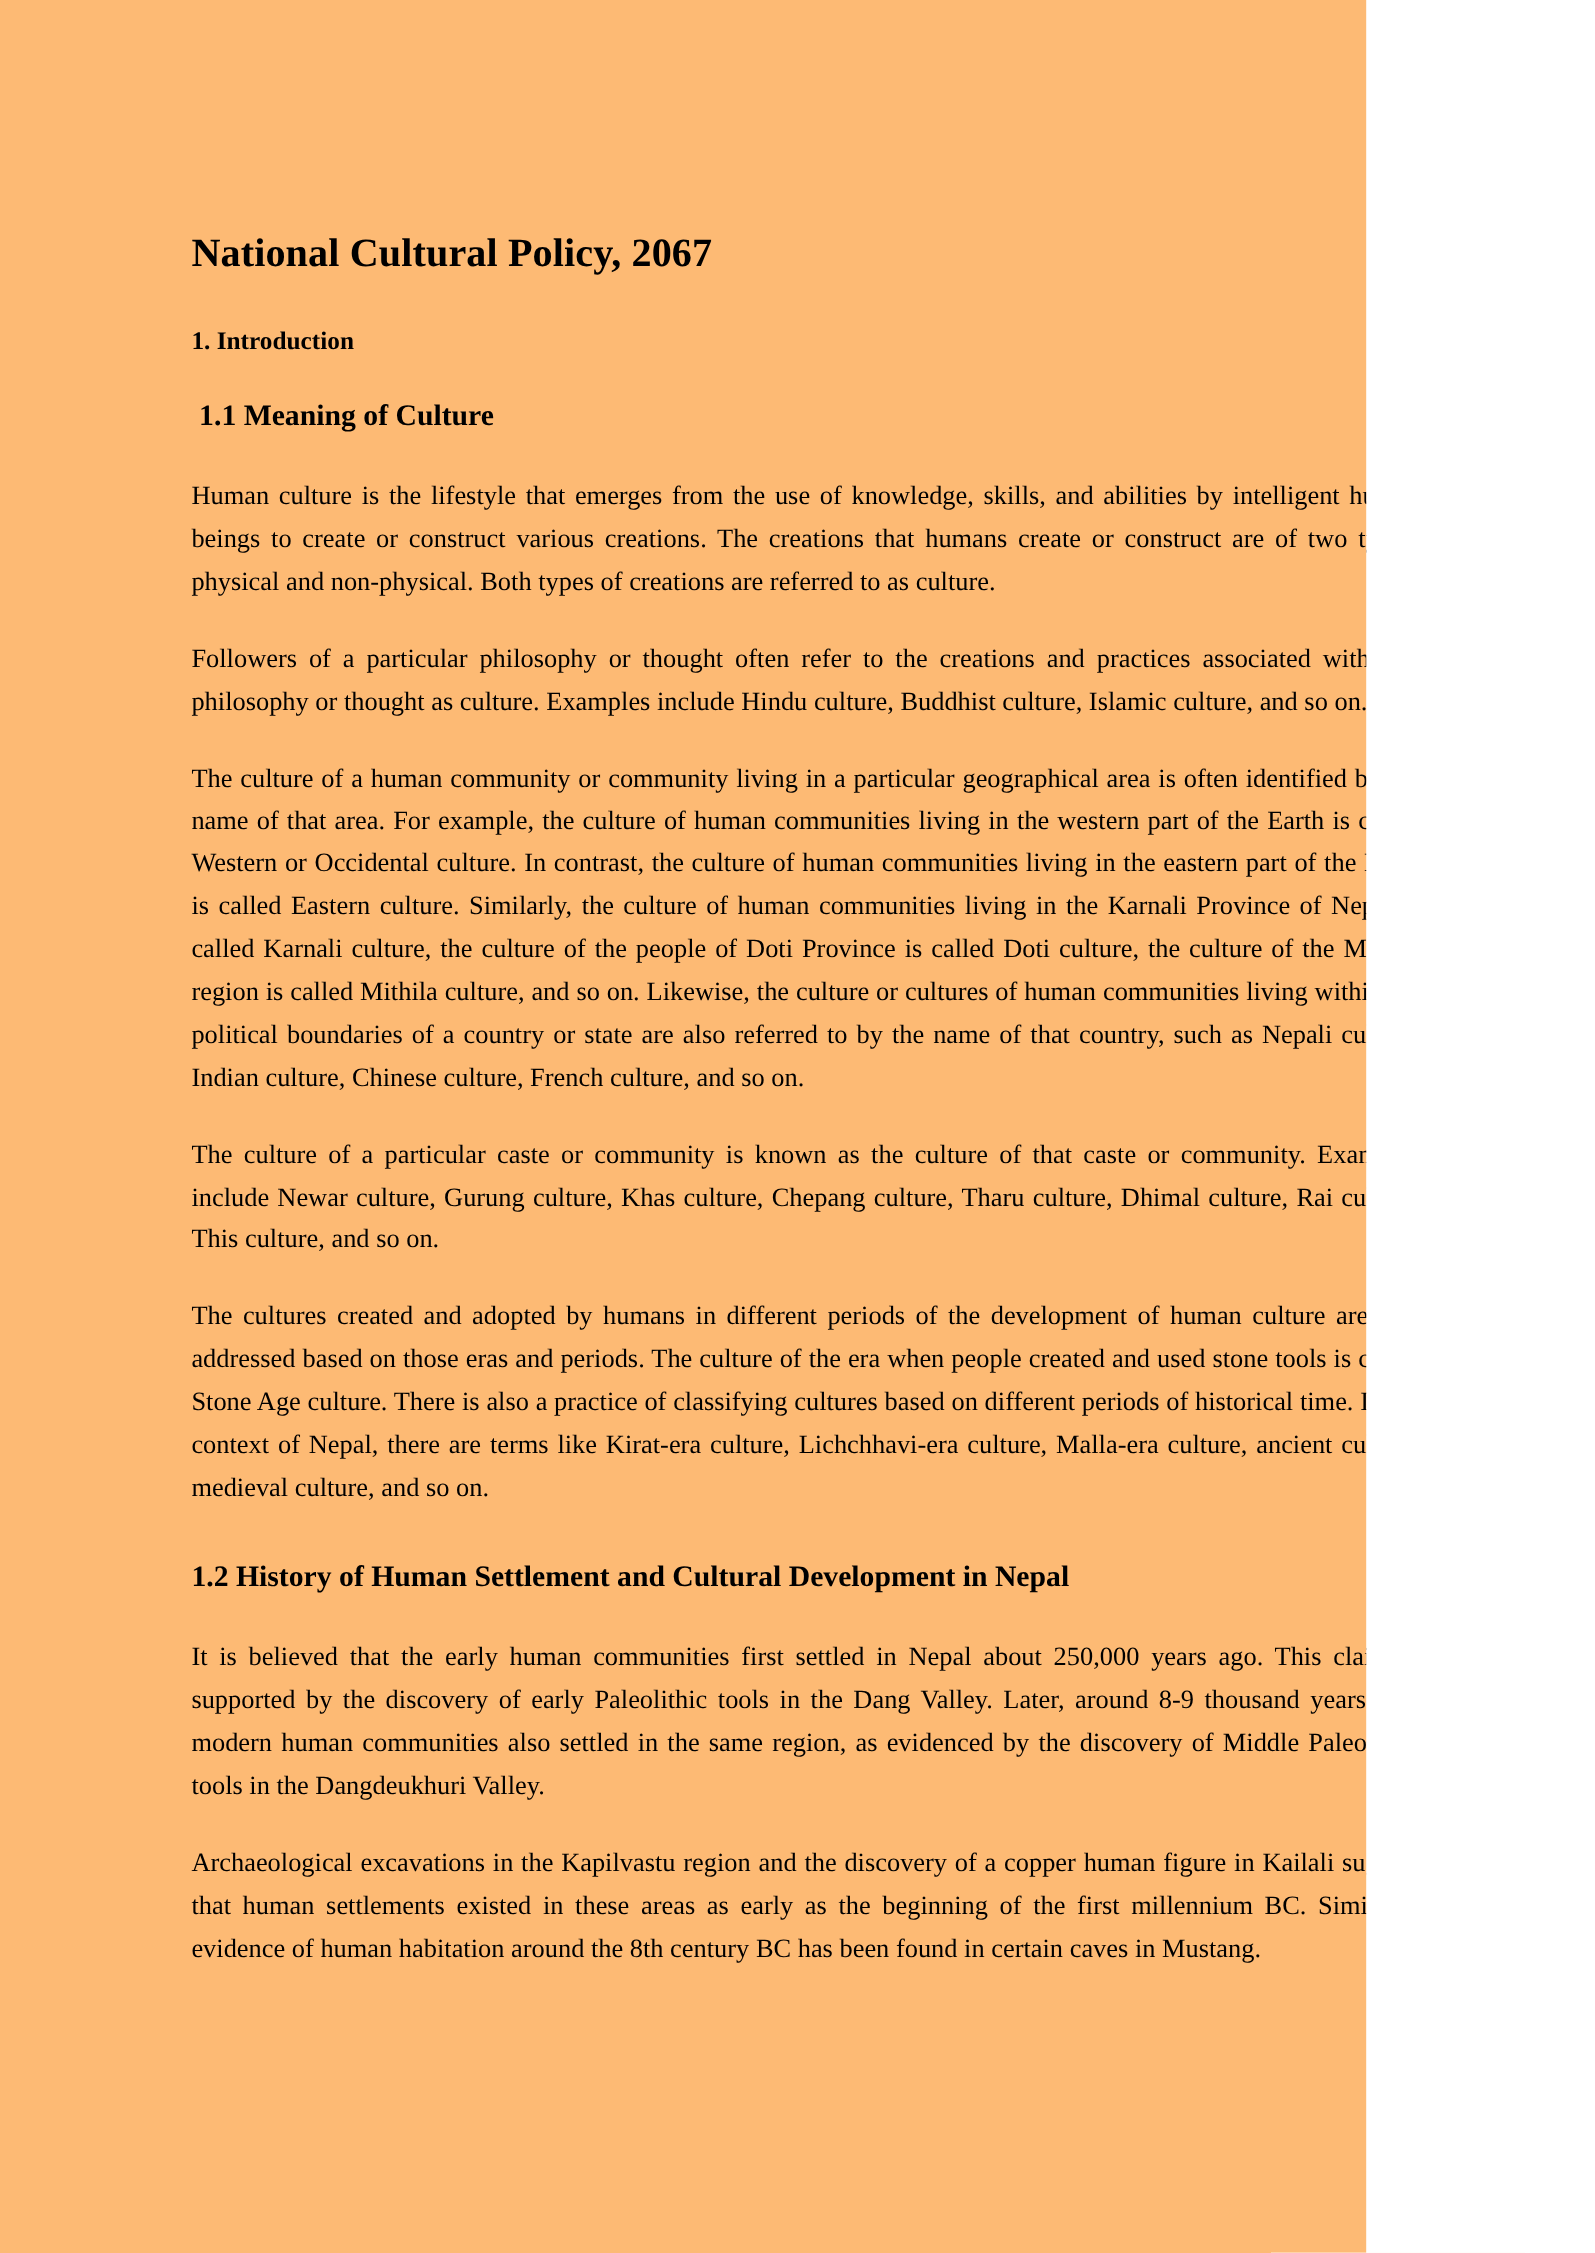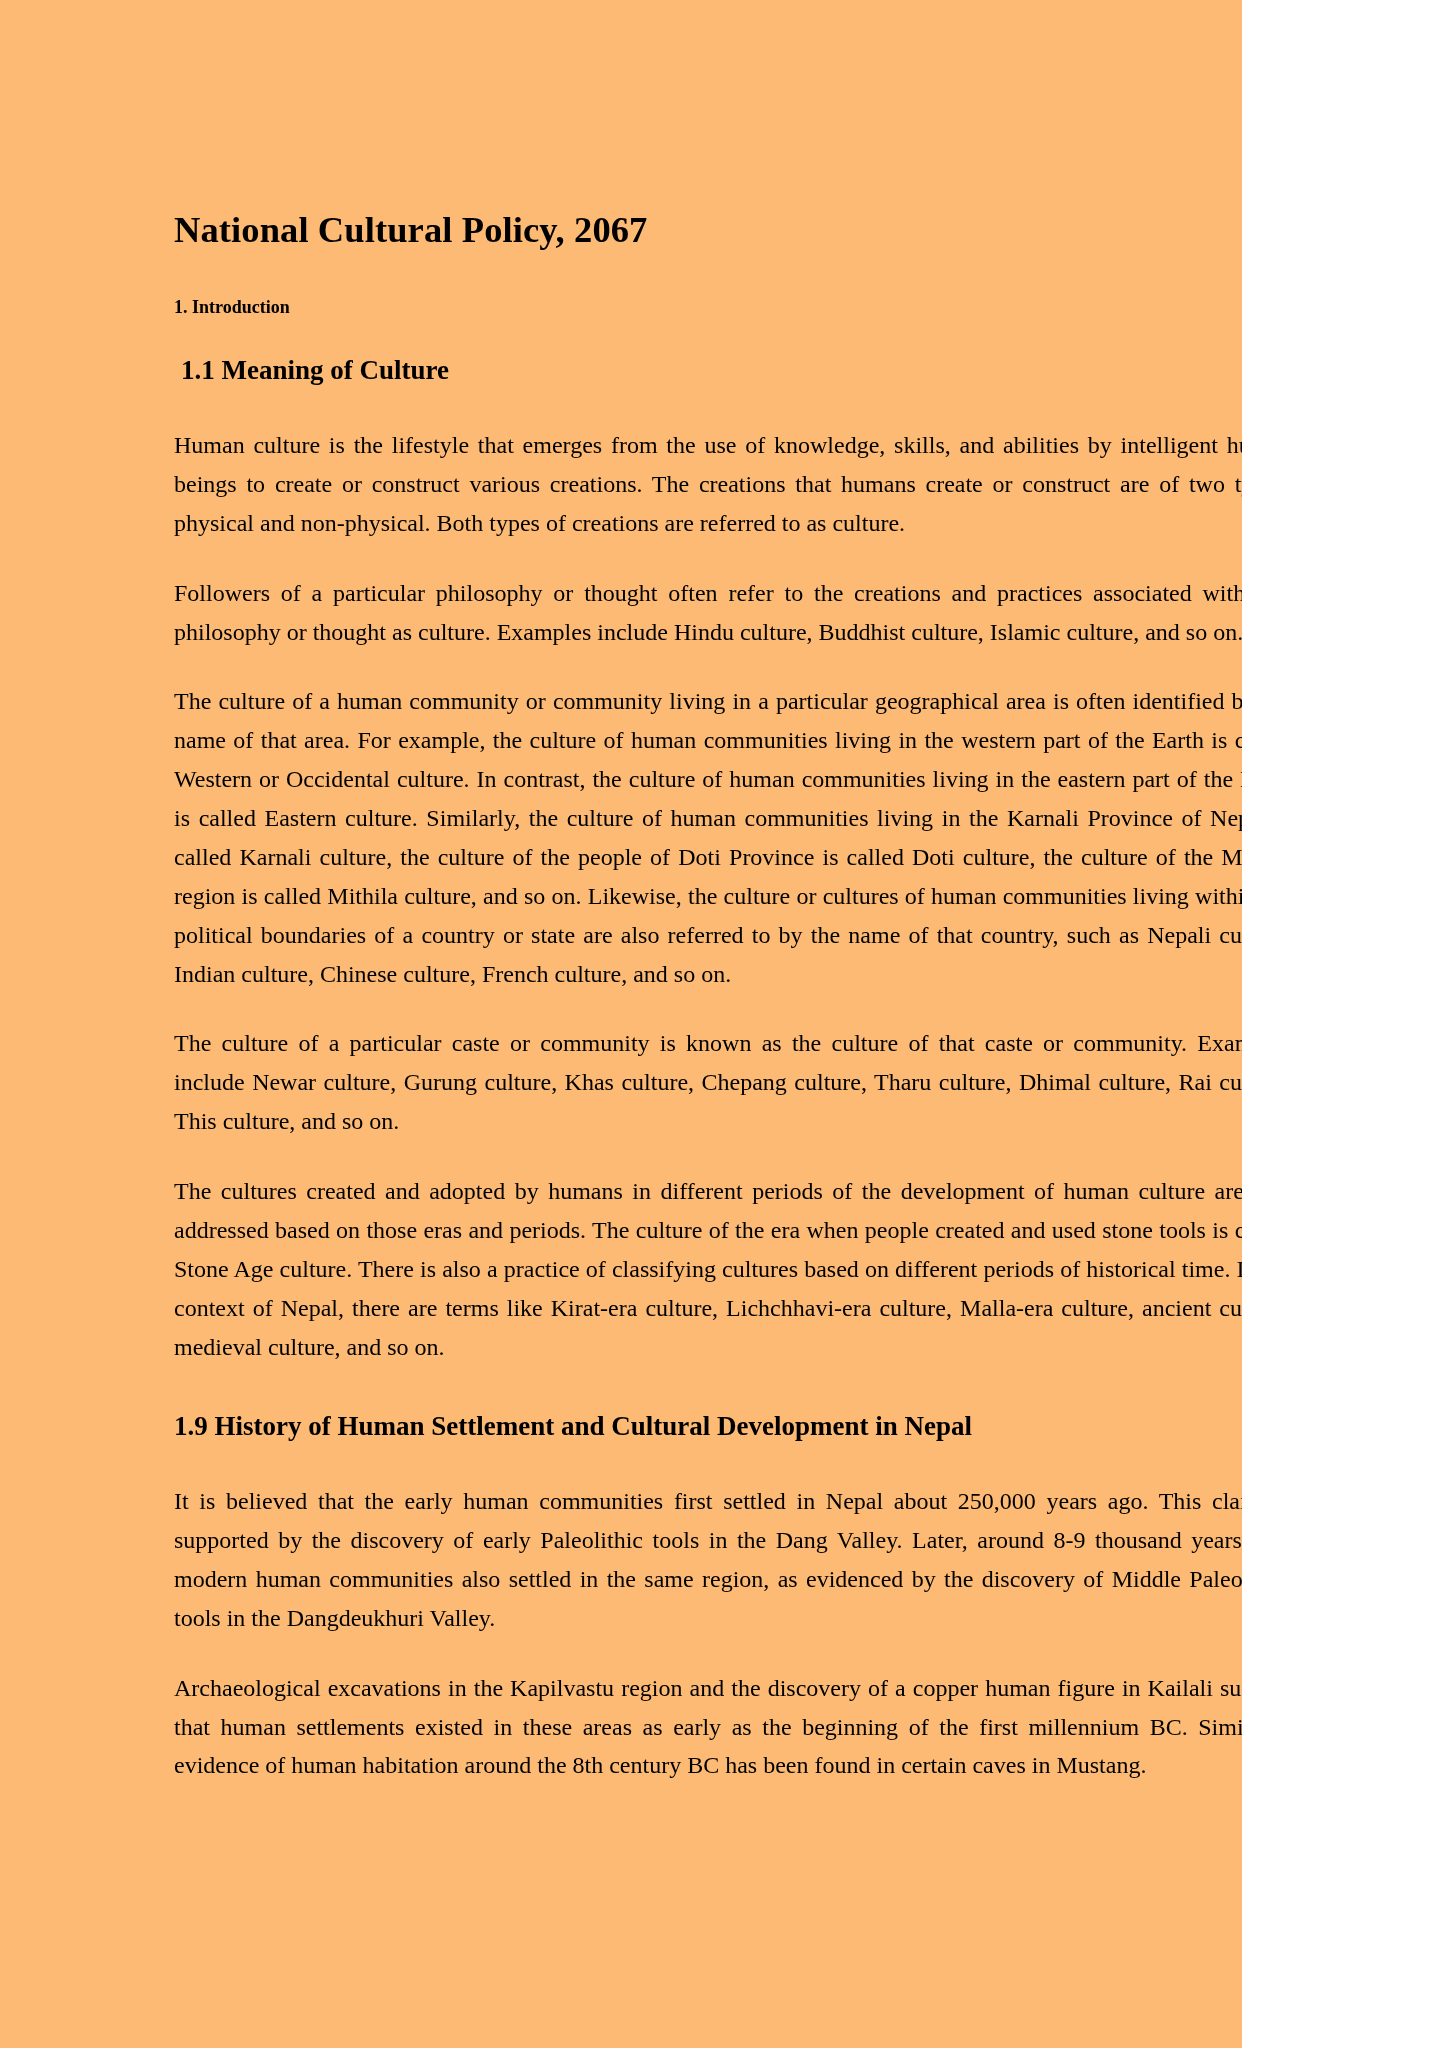--- a/index.html
+++ b/index.html
@@ -30,21 +30,21 @@
     width: 1118px;
   }
   .doc-title {
     font-size: 36.5px;
     font-weight: bold;
     line-height: 1.2;
     margin: 0 0 44px 0;
     letter-spacing: 0.1px;
   }
   .h1 {
-    font-size: 18px;
+    font-size: 23px;
     font-weight: bold;
     line-height: 1.25;
     margin: 0 0 36px 0;
   }
   .h2 {
     font-size: 27px;
     font-weight: bold;
     line-height: 1.25;
     margin: 0 0 38px 0;
   }
@@ -81,20 +81,20 @@
     <p class="para">Human culture is the lifestyle that emerges from the use of knowledge, skills, and abilities by intelligent human beings to create or construct various creations. The creations that humans create or construct are of two types: physical and non-physical. Both types of creations are referred to as culture.</p>
 
     <p class="para">Followers of a particular philosophy or thought often refer to the creations and practices associated with that philosophy or thought as culture. Examples include Hindu culture, Buddhist culture, Islamic culture, and so on.</p>
 
     <p class="para">The culture of a human community or community living in a particular geographical area is often identified by the name of that area. For example, the culture of human communities living in the western part of the Earth is called Western or Occidental culture. In contrast, the culture of human communities living in the eastern part of the Earth is called Eastern culture. Similarly, the culture of human communities living in the Karnali Province of Nepal is called Karnali culture, the culture of the people of Doti Province is called Doti culture, the culture of the Mithila region is called Mithila culture, and so on. Likewise, the culture or cultures of human communities living within the political boundaries of a country or state are also referred to by the name of that country, such as Nepali culture, Indian culture, Chinese culture, French culture, and so on.</p>
 
     <p class="para">The culture of a particular caste or community is known as the culture of that caste or community. Examples include Newar culture, Gurung culture, Khas culture, Chepang culture, Tharu culture, Dhimal culture, Rai culture, This culture, and so on.</p>
 
     <p class="para">The cultures created and adopted by humans in different periods of the development of human culture are also addressed based on those eras and periods. The culture of the era when people created and used stone tools is called Stone Age culture. There is also a practice of classifying cultures based on different periods of historical time. In the context of Nepal, there are terms like Kirat-era culture, Lichchhavi-era culture, Malla-era culture, ancient culture, medieval culture, and so on.</p>
 
-    <h3 class="h2 tight-top">1.9 History of Human Settlement and Cultural Development in Nepal</h3>
+    <h3 class="h2 tight-top">1.2 History of Human Settlement and Cultural Development in Nepal</h3>
 
     <p class="para">It is believed that the early human communities first settled in Nepal about 250,000 years ago. This claim is supported by the discovery of early Paleolithic tools in the Dang Valley. Later, around 8-9 thousand years ago, modern human communities also settled in the same region, as evidenced by the discovery of Middle Paleolithic tools in the Dangdeukhuri Valley.</p>
 
     <p class="para">Archaeological excavations in the Kapilvastu region and the discovery of a copper human figure in Kailali suggest that human settlements existed in these areas as early as the beginning of the first millennium BC. Similarly, evidence of human habitation around the 8th century BC has been found in certain caves in Mustang.</p>
 
   </div>
 </div>
 
 </body></html>

